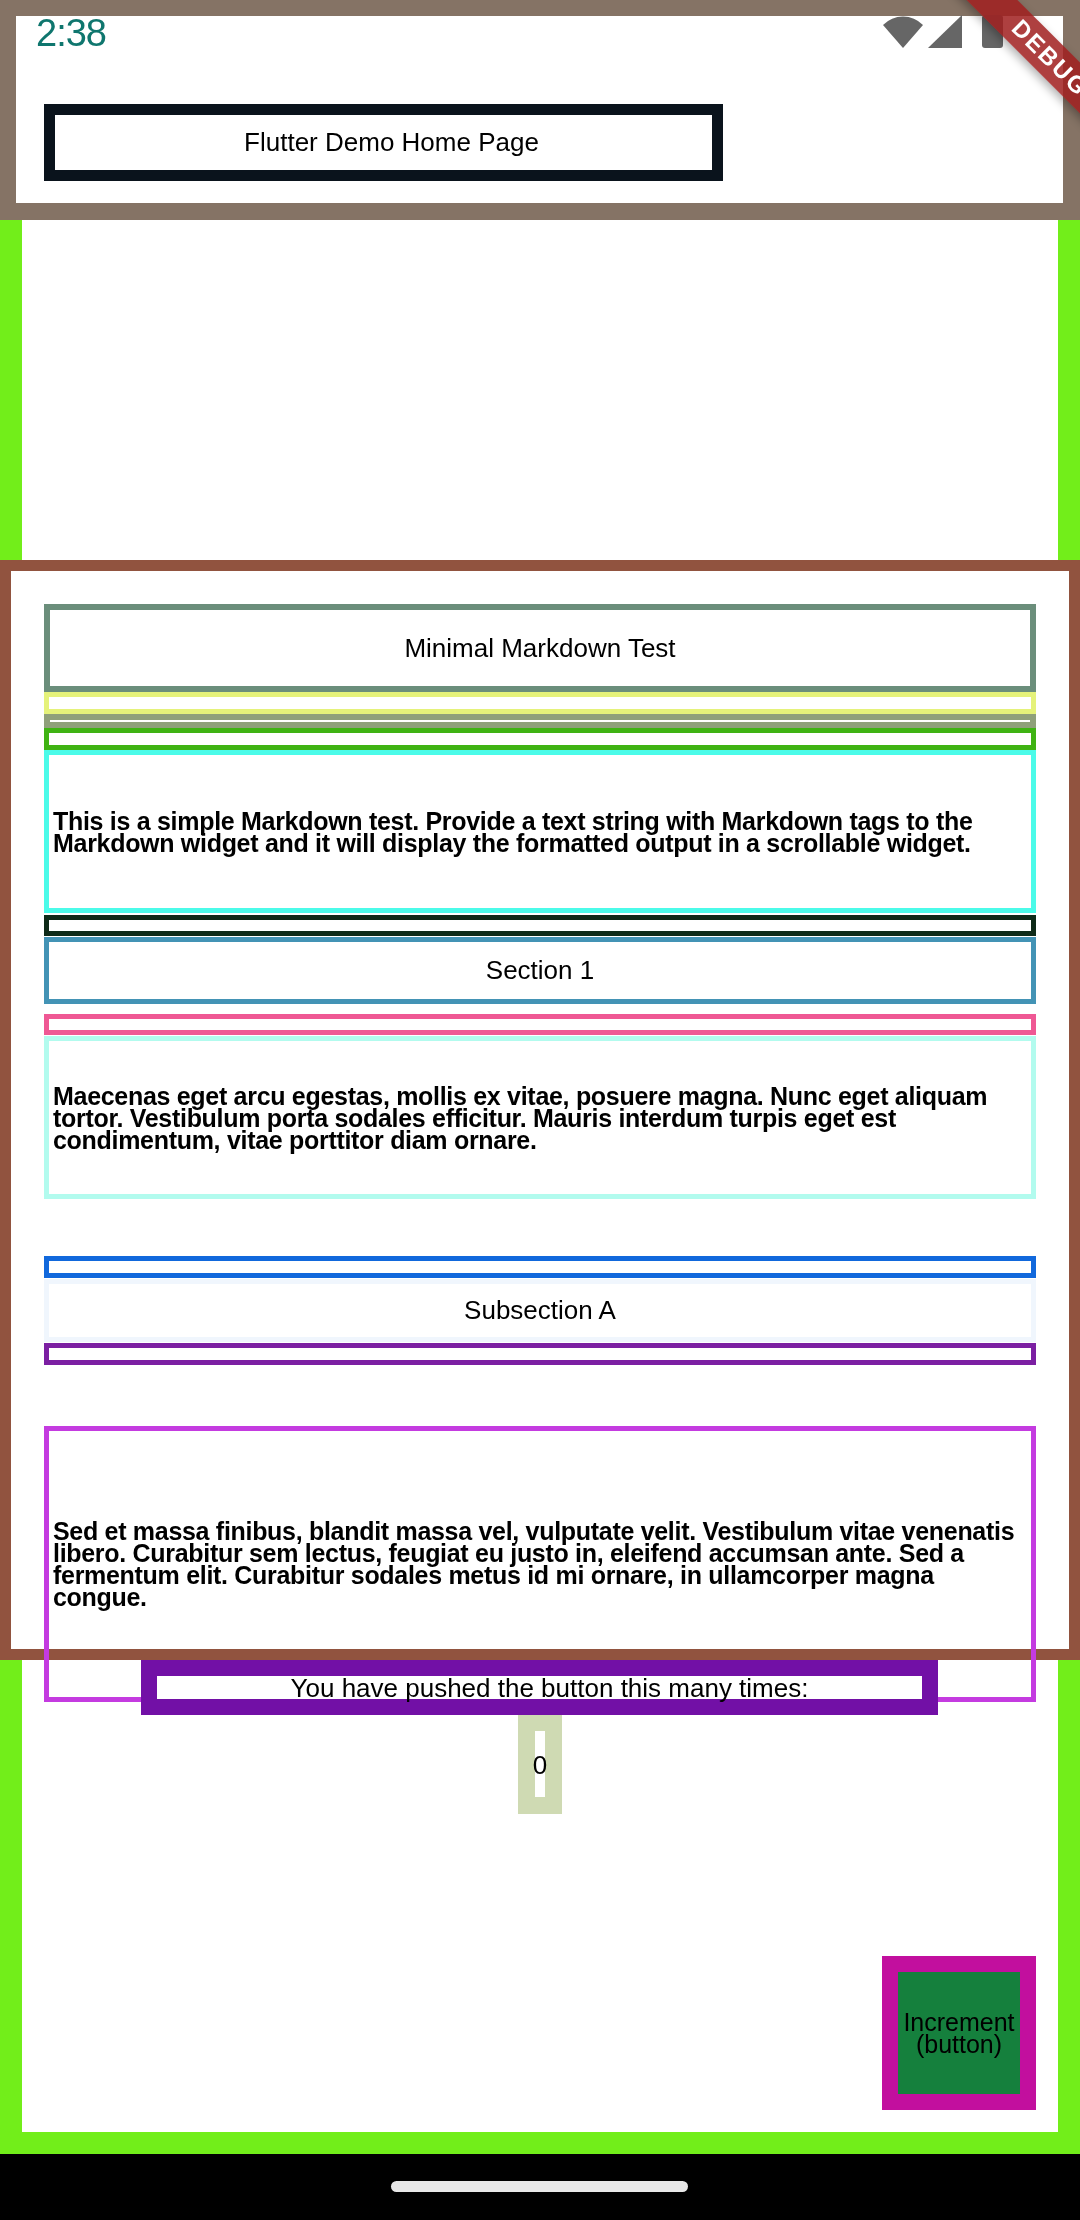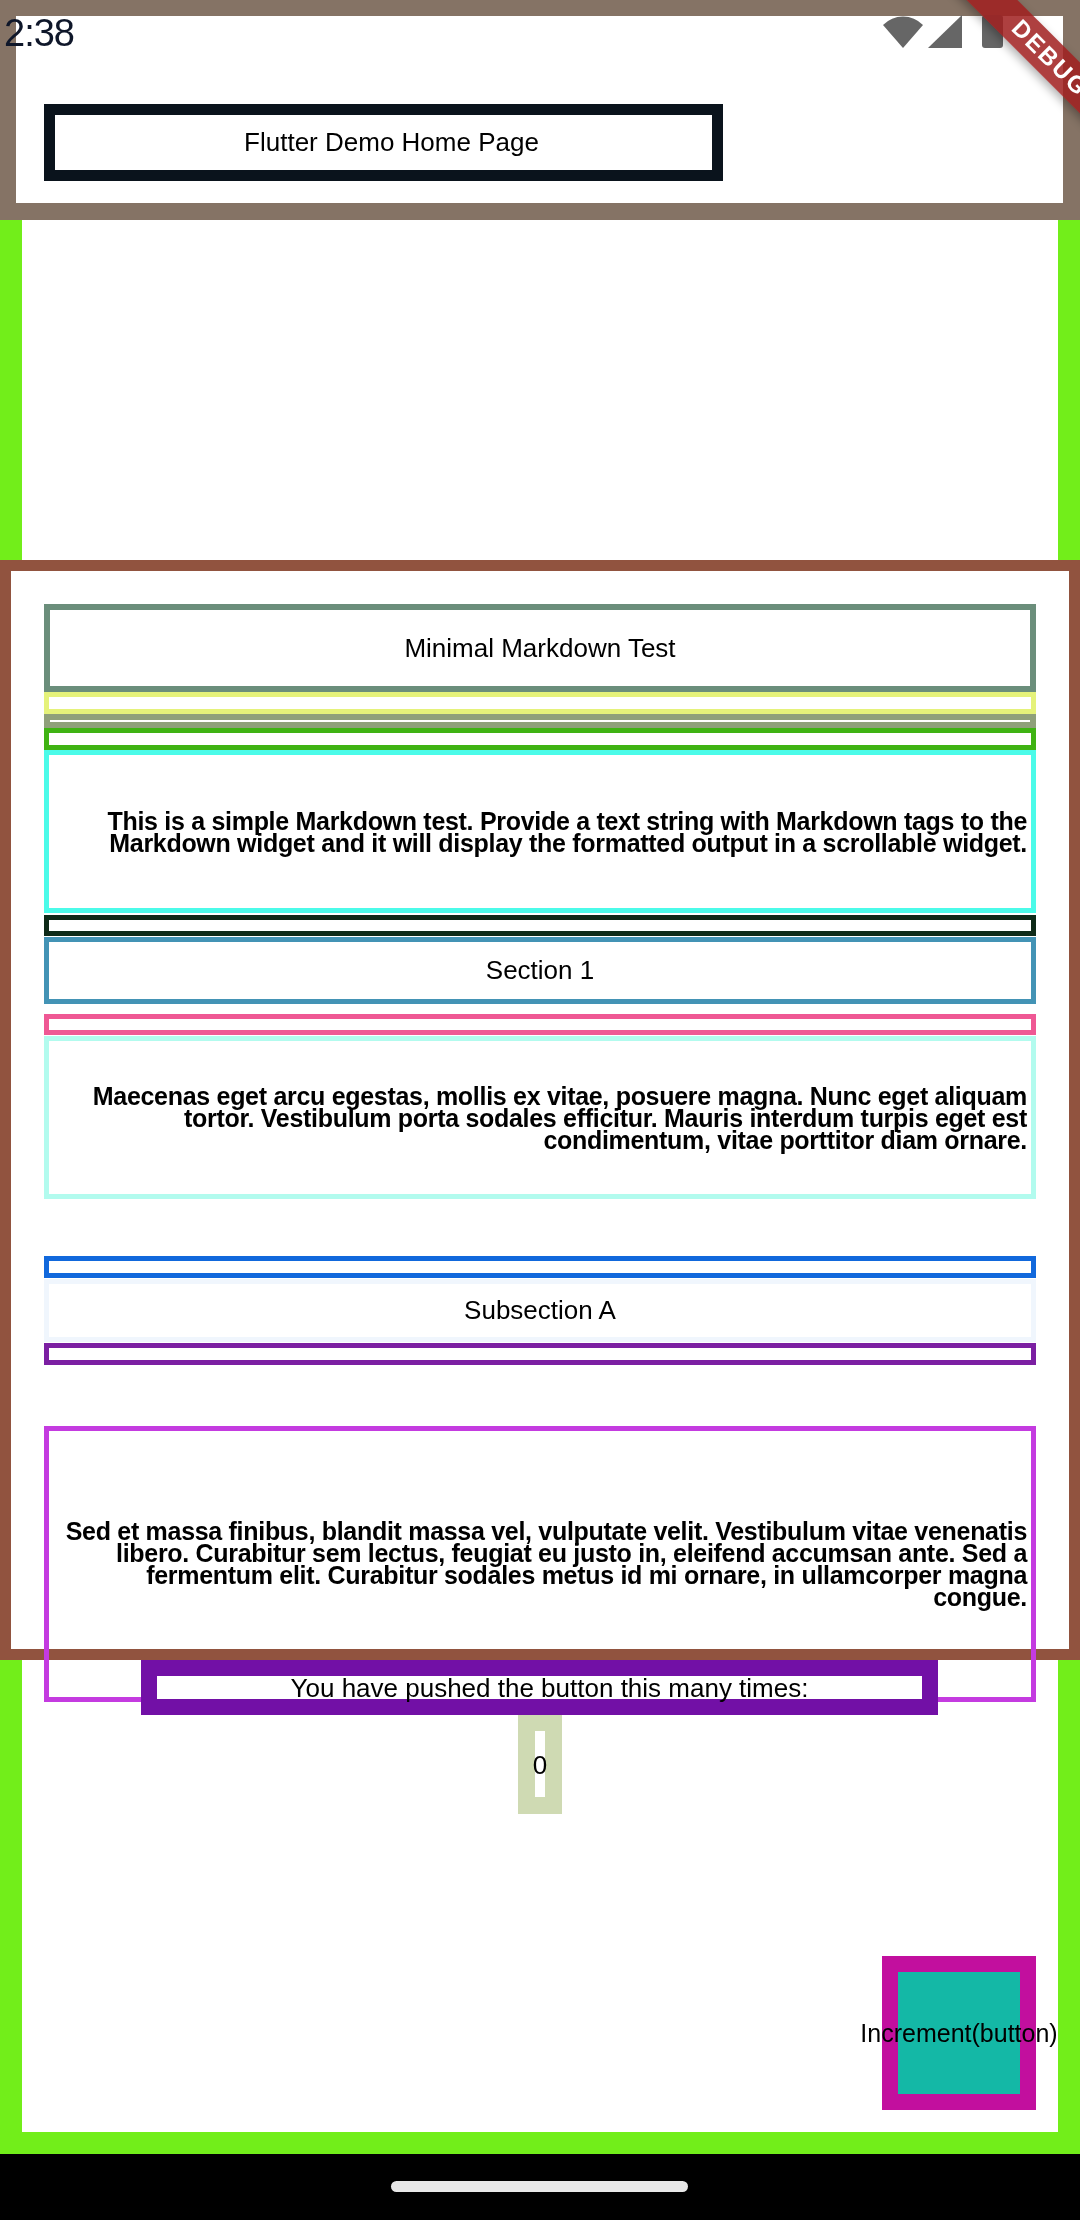--- a/index.html
+++ b/index.html
@@ -1,46 +1,46 @@
 <!DOCTYPE html>
 <html><head>
 <meta charset="utf-8">
 <style>
   html,body{margin:0;padding:0;}
   body{width:1080px;height:2220px;position:relative;overflow:hidden;background:#ffffff;font-family:"Liberation Sans",sans-serif;color:#000;}
   .abs{position:absolute;box-sizing:border-box;}
   
   #appbar{left:0;top:0;width:1080px;height:220px;background:#857365;}
   #appbar-inner{left:16px;top:16px;width:1047px;height:187px;background:#fff;}
-  #clock{left:4px;top:12px;font-size:38px;color:#0f172a;letter-spacing:-1px;}
+  #clock{left:36px;top:12px;font-size:38px;color:#0f766e;letter-spacing:-1px;}
   #title-box{left:44px;top:104px;width:679px;height:77px;border:11px solid #0a131c;display:flex;align-items:center;justify-content:center;font-size:26px;padding-left:16px;}
   
   #wifi{left:883px;top:15px;width:40px;height:33px;}
   #signal{left:928px;top:15px;width:34px;height:33px;}
   #battery{left:982px;top:15px;width:21px;height:33px;background:#666;border-radius:3px;}
   #debug{left:930px;top:40px;width:240px;height:36px;background:rgba(160,30,30,0.85);transform:rotate(45deg);transform-origin:center;color:#fff;font-weight:bold;font-size:24px;text-align:center;line-height:36px;letter-spacing:2px;box-shadow:0 4px 10px rgba(0,0,0,0.3);}
   
   #green-left{left:0;top:220px;width:22px;height:1934px;background:#72ee1a;}
   #green-right{left:1058px;top:220px;width:22px;height:1934px;background:#72ee1a;}
   #green-bottom{left:0;top:2132px;width:1080px;height:22px;background:#72ee1a;}
   #navbar{left:0;top:2154px;width:1080px;height:66px;background:#000;}
   #home-pill{left:391px;top:2181px;width:297px;height:11px;background:#e8e8e8;border-radius:6px;}
   
   #md-panel{left:0;top:560px;width:1080px;height:1100px;border:11px solid #91533f;background:#fff;}
-  .box{position:absolute;box-sizing:border-box;left:44px;width:992px;display:flex;align-items:center;justify-content:center;text-align:right;}
+  .box{position:absolute;box-sizing:border-box;left:44px;width:992px;display:flex;align-items:center;justify-content:center;text-align:left;}
   .h{font-size:26px;}
   .p{font-size:25px;line-height:22px;letter-spacing:-0.3px;padding:0 4px;font-weight:bold;}
   
   #counter-label{left:141px;top:1660px;width:797px;height:55px;background:#7210a6;}
   #counter-label-inner{left:157px;top:1676px;width:765px;height:23px;background:#fff;}
   #counter-label-text{left:151px;top:1668px;width:797px;height:40px;text-align:center;font-size:26px;line-height:40px;}
   #counter-box{left:518px;top:1715px;width:44px;height:99px;background:#cfdab3;}
   #counter-inner{left:535px;top:1731px;width:10px;height:66px;background:#fff;}
   #counter-text{left:518px;top:1745px;width:44px;height:40px;text-align:center;font-size:26px;line-height:40px;}
-  #inc-btn{left:882px;top:1956px;width:154px;height:154px;border:16px solid #c20f9e;background:#14b8a6;display:flex;align-items:center;justify-content:center;text-align:center;font-size:25px;line-height:22px;flex-direction:row;}
+  #inc-btn{left:882px;top:1956px;width:154px;height:154px;border:16px solid #c20f9e;background:#15803d;display:flex;align-items:center;justify-content:center;text-align:center;font-size:25px;line-height:22px;flex-direction:column;}
 </style>
 </head>
 <body>
 
 <div class="abs" id="appbar"></div>
 <div class="abs" id="appbar-inner"></div>
 <div class="abs" id="clock">2:38</div>
 <svg class="abs" id="wifi" viewBox="0 0 40 33">
     <path d="M0 10 A28 28 0 0 1 40 10 L20 33 Z" fill="#666"></path>
   </svg>

